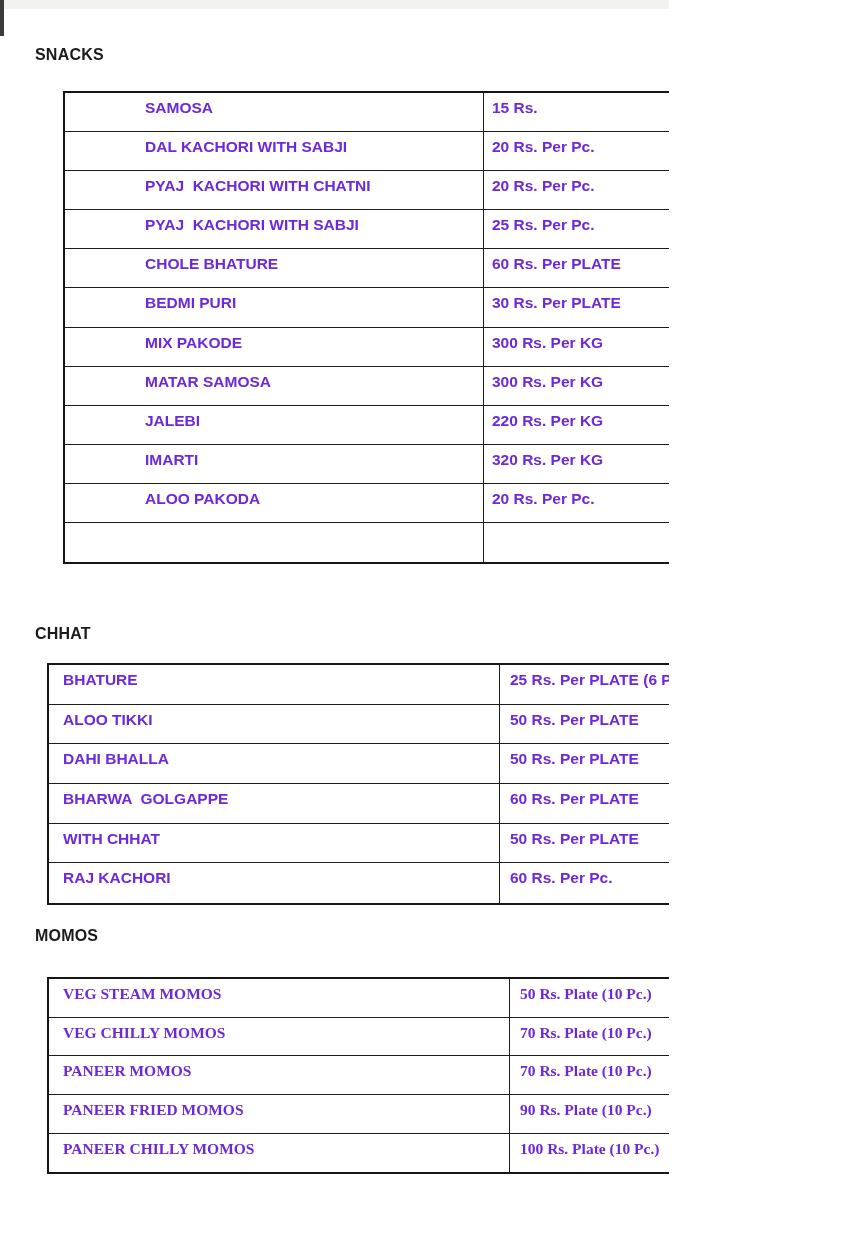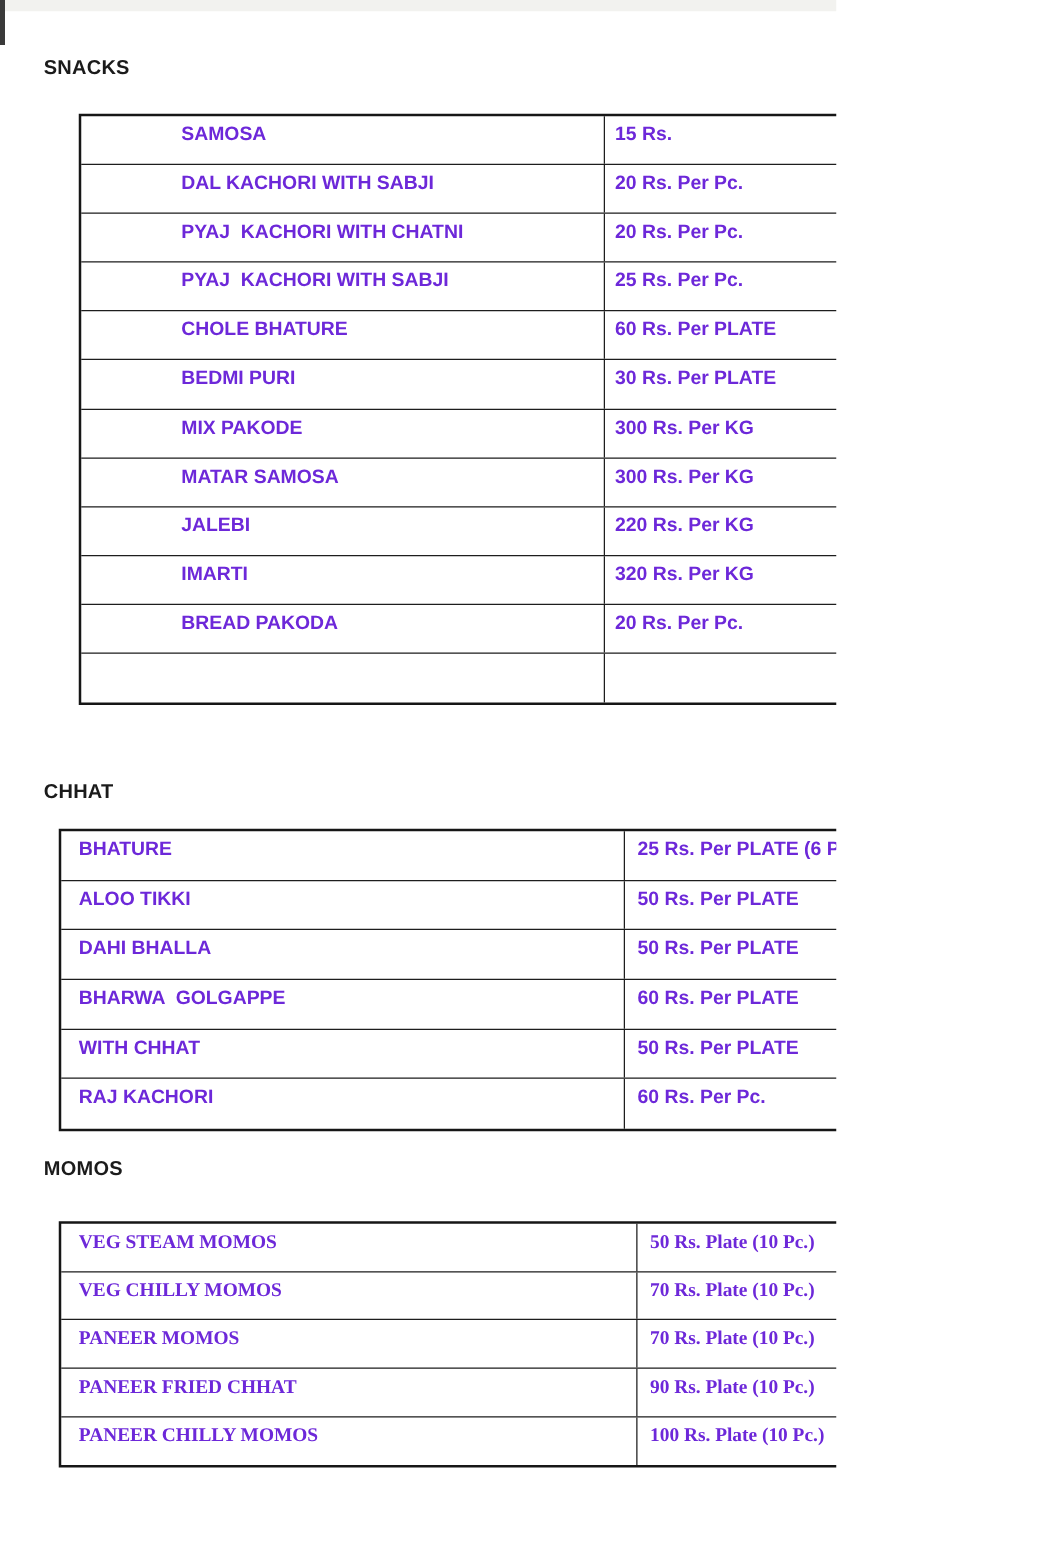--- a/index.html
+++ b/index.html
@@ -133,21 +133,21 @@
     <div class="cell cell-item">JALEBI</div>
     <div class="cell cell-price">220 Rs. Per KG</div>
   </div>
 
   <div class="row">
     <div class="cell cell-item">IMARTI</div>
     <div class="cell cell-price">320 Rs. Per KG</div>
   </div>
 
   <div class="row">
-    <div class="cell cell-item">BREAD PAKODA</div>
+    <div class="cell cell-item">ALOO PAKODA</div>
     <div class="cell cell-price">20 Rs. Per Pc.</div>
   </div>
 
   <div class="row">
     <div class="cell cell-item"></div>
     <div class="cell cell-price"></div>
   </div>
 </div>
 
   <div class="section-title" id="title-chhat">CHHAT</div>
@@ -197,21 +197,21 @@
     <div class="cell cell-item">VEG CHILLY MOMOS</div>
     <div class="cell cell-price">70 Rs. Plate (10 Pc.)</div>
   </div>
 
   <div class="row">
     <div class="cell cell-item">PANEER MOMOS</div>
     <div class="cell cell-price">70 Rs. Plate (10 Pc.)</div>
   </div>
 
   <div class="row">
-    <div class="cell cell-item">PANEER FRIED CHHAT</div>
+    <div class="cell cell-item">PANEER FRIED MOMOS</div>
     <div class="cell cell-price">90 Rs. Plate (10 Pc.)</div>
   </div>
 
   <div class="row">
     <div class="cell cell-item">PANEER CHILLY MOMOS</div>
     <div class="cell cell-price">100 Rs. Plate (10 Pc.)</div>
   </div>
 </div>
 
 </div>

